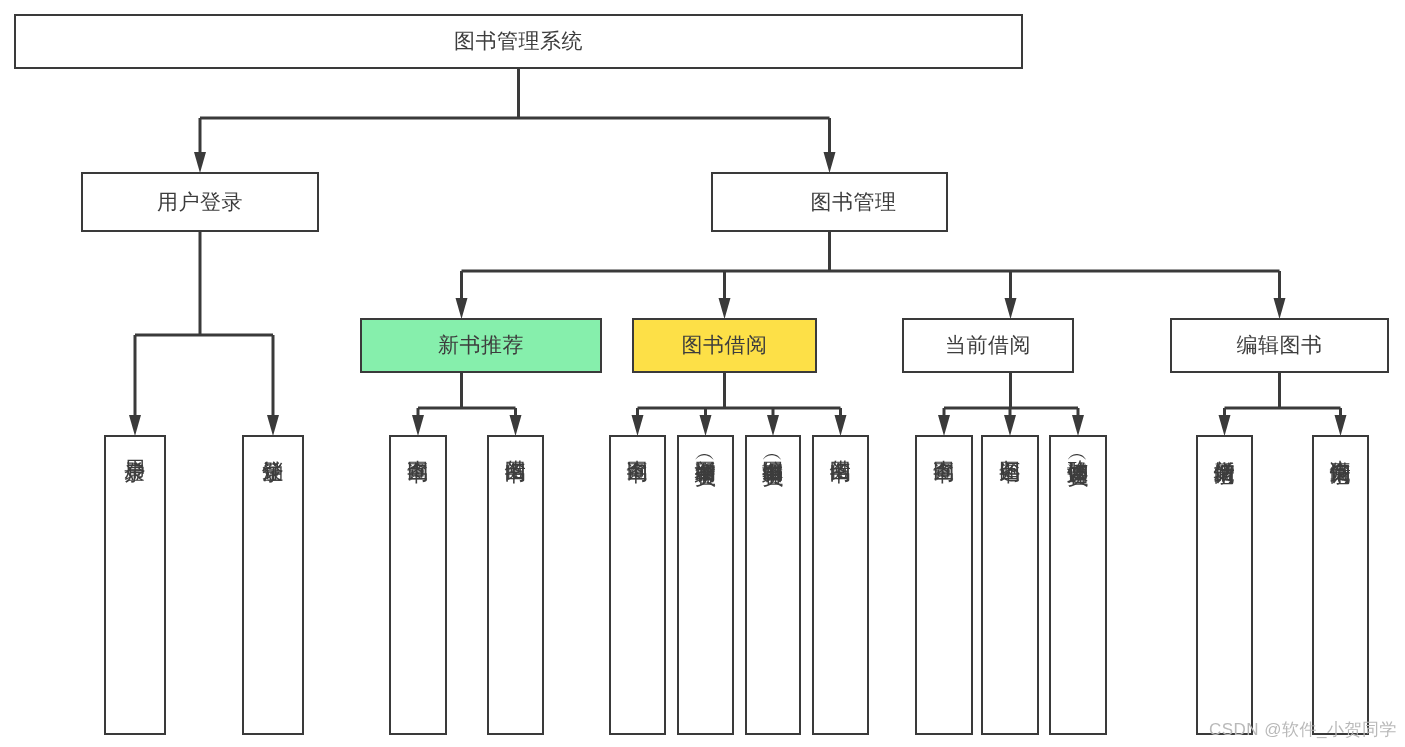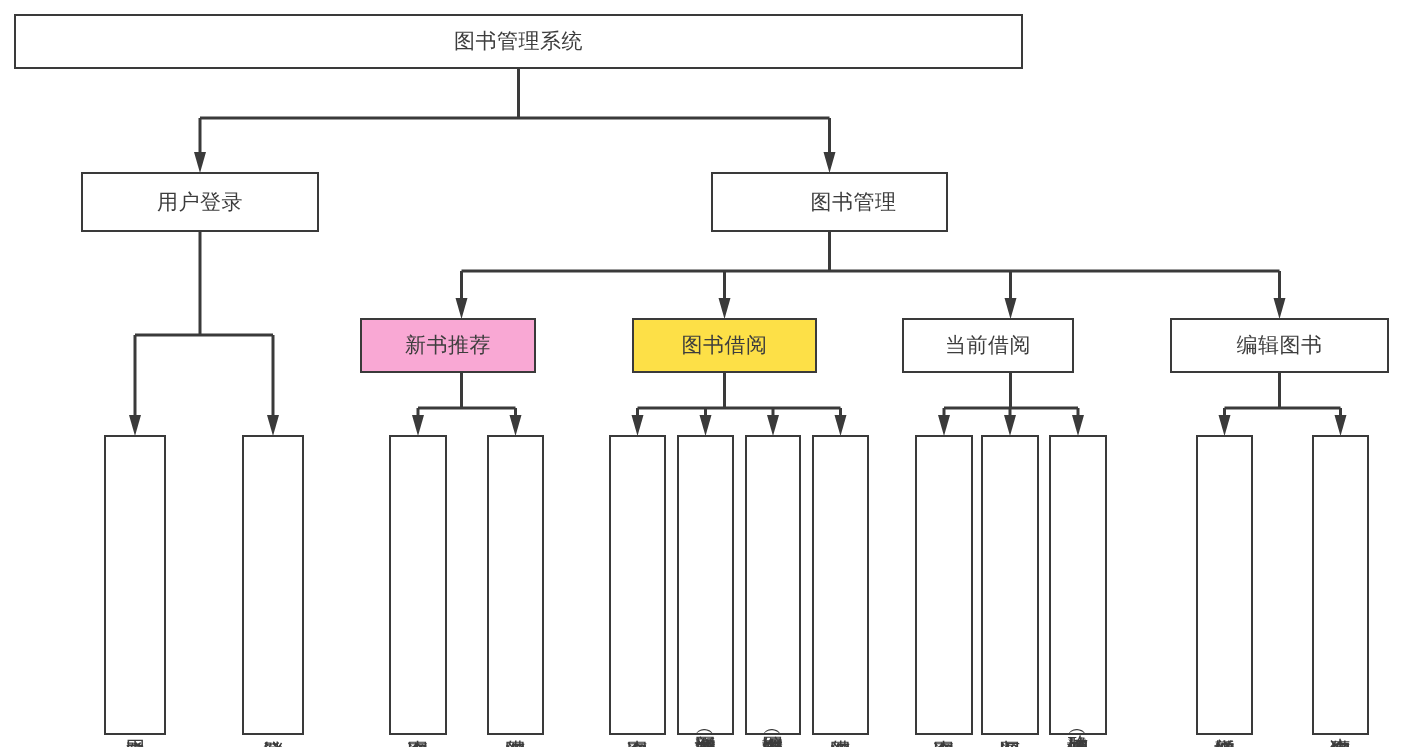--- a/index.html
+++ b/index.html
@@ -3,21 +3,21 @@
 <meta charset="utf-8">
 <style>
   html,body{margin:0;padding:0;background:#ffffff;}
   body{width:1405px;height:747px;overflow:hidden;
        font-family:"Liberation Sans","DejaVu Sans",sans-serif;}
   #stage{position:relative;width:1405px;height:747px;background:#fff;}
   svg#wires{position:absolute;left:0;top:0;width:1405px;height:747px;}
   .node{position:absolute;box-sizing:border-box;background:#ffffff;
         border:2px solid #3a3a3a;display:flex;align-items:center;
         justify-content:center;}
-  .node .lbl{color:#3d3d3d;text-align:right;line-height:1.18;
+  .node .lbl{color:#3d3d3d;text-align:left;line-height:1.18;
              white-space:pre-line;letter-spacing:0.5px;}
   .node.h .lbl{font-size:21px;}
   .node.v{padding:6px 2px;align-items:flex-start;}
   .node.v .lbl{writing-mode:vertical-rl;text-orientation:upright;
                font-size:21px;line-height:1.12;letter-spacing:1px;
                height:100%;display:block;}
   .wm{position:absolute;right:8px;bottom:6px;color:#b9b9b9;font-size:17px;
       letter-spacing:.5px;pointer-events:none;}
 </style>
 </head>
@@ -81,21 +81,21 @@
   <div id="nodes">
       <div class="node h" style="left: 14px; top: 14px; width: 1009px; height: 55px; border-color: rgb(58, 58, 58); background: rgb(255, 255, 255);">
         <span class="lbl" style="color: rgb(61, 61, 61);">图书管理系统</span>
       </div>
       <div class="node h" style="left: 81px; top: 172px; width: 238px; height: 60px; border-color: rgb(58, 58, 58); background: rgb(255, 255, 255);">
         <span class="lbl" style="color: rgb(61, 61, 61);">用户登录</span>
       </div>
       <div class="node h" style="left: 711px; top: 172px; width: 237px; height: 60px; border-color: rgb(58, 58, 58); background: rgb(255, 255, 255); padding-left: 48px;">
         <span class="lbl" style="color: rgb(61, 61, 61);">图书管理</span>
       </div>
-      <div class="node h" style="left: 360px; top: 318px; width: 176px; height: 55px; border-color: rgb(58, 58, 58); background: #f9a8d4;">
+      <div class="node h" style="left: 360px; top: 318px; width: 242px; height: 55px; border-color: rgb(58, 58, 58); background: #86efac;">
         <span class="lbl" style="color: rgb(61, 61, 61);">新书推荐</span>
       </div>
       <div class="node h" style="left: 632px; top: 318px; width: 185px; height: 55px; border-color: rgb(58, 58, 58); background: #fde047;">
         <span class="lbl" style="color: rgb(61, 61, 61);">图书借阅</span>
       </div>
       <div class="node h" style="left: 902px; top: 318px; width: 172px; height: 55px; border-color: rgb(58, 58, 58); background: rgb(255, 255, 255);">
         <span class="lbl" style="color: rgb(61, 61, 61);">当前借阅</span>
       </div>
       <div class="node h" style="left: 1170px; top: 318px; width: 219px; height: 55px; border-color: rgb(58, 58, 58); background: rgb(255, 255, 255);">
         <span class="lbl" style="color: rgb(61, 61, 61);">编辑图书</span>
@@ -133,13 +133,14 @@
       <div class="node v" style="left: 1049px; top: 435px; width: 58px; height: 300px; border-color: rgb(58, 58, 58); background: rgb(255, 255, 255);">
         <span class="lbl" style="color: rgb(61, 61, 61);">确认归还（管理员）</span>
       </div>
       <div class="node v" style="left: 1196px; top: 435px; width: 57px; height: 300px; border-color: rgb(58, 58, 58); background: rgb(255, 255, 255);">
         <span class="lbl" style="color: rgb(61, 61, 61);">新增借阅记录</span>
       </div>
       <div class="node v" style="left: 1312px; top: 435px; width: 57px; height: 300px; border-color: rgb(58, 58, 58); background: rgb(255, 255, 255);">
         <span class="lbl" style="color: rgb(61, 61, 61);">查询借阅记录</span>
       </div>
     </div>
+  <div class="wm">CSDN @软件_小贺同学</div>
 </div>
 
 </body></html>

